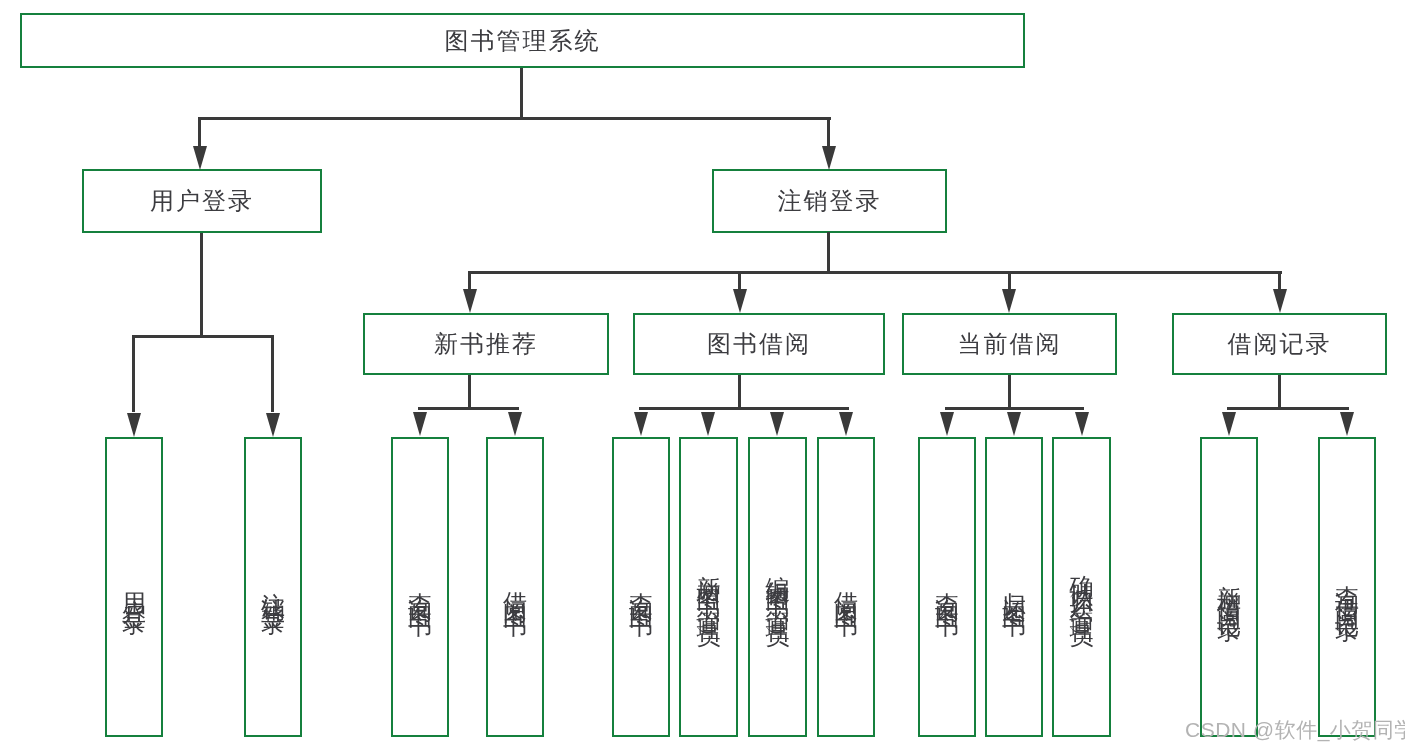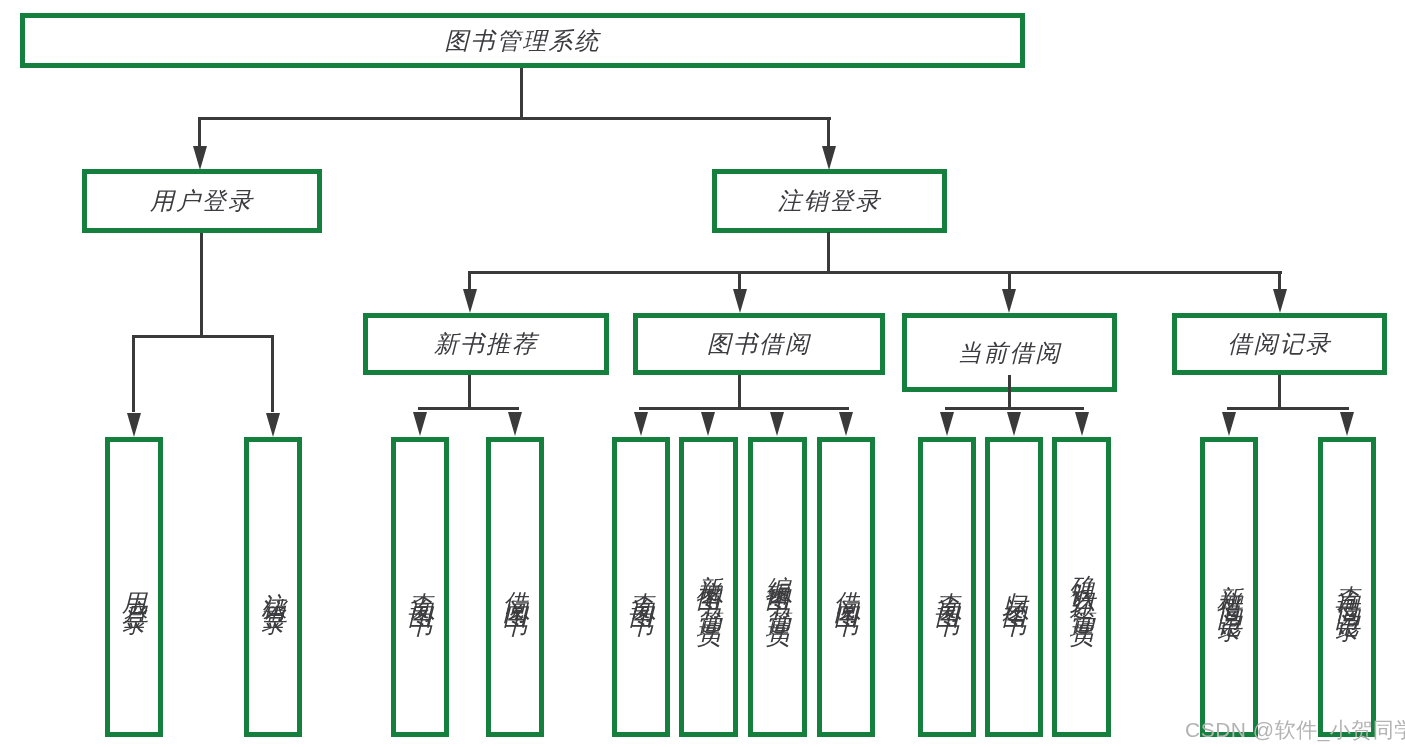--- a/index.html
+++ b/index.html
@@ -8,29 +8,28 @@
     width:1405px;height:747px;
     background:#ffffff;
     overflow:hidden;
     font-family:"Liberation Sans", sans-serif;
     color:#3c3c40;
   }
   .box{
     position:absolute;
     box-sizing:border-box;
     background:#ffffff;
-    border:5px solid #15803d;
+    border:2px solid #15803d;
     display:flex;
     align-items:center;
     justify-content:center;
     font-size:24px;
     letter-spacing:2px;
     line-height:1;
     white-space:nowrap;
-    font-style:italic;
   }
   .box.vert{
     writing-mode:vertical-rl;
     text-orientation:mixed;
     letter-spacing:7px;
     white-space:normal;
   }
   .line{
     position:absolute;
     background:#3a3a3a;
@@ -56,21 +55,21 @@
 
 <div id="stage">
 
   <div class="box" style="left:20px;top:13px;width:1005px;height:55px;">图书管理系统</div>
 
   <div class="box" style="left:82px;top:169px;width:240px;height:64px;">用户登录</div>
   <div class="box" style="left:712px;top:169px;width:235px;height:64px;">注销登录</div>
 
   <div class="box" style="left:363px;top:313px;width:246px;height:62px;">新书推荐</div>
   <div class="box" style="left:633px;top:313px;width:252px;height:62px;">图书借阅</div>
-  <div class="box" style="left:902px;top:313px;width:215px;height:79px;">当前借阅</div>
+  <div class="box" style="left:902px;top:313px;width:215px;height:62px;">当前借阅</div>
   <div class="box" style="left:1172px;top:313px;width:215px;height:62px;">借阅记录</div>
 
   <div class="box vert" style="left:105px;top:437px;width:58px;height:300px;">用户登录</div>
   <div class="box vert" style="left:244px;top:437px;width:58px;height:300px;">注销登录</div>
 
   <div class="box vert" style="left:391px;top:437px;width:58px;height:300px;">查询图书</div>
   <div class="box vert" style="left:486px;top:437px;width:58px;height:300px;">借阅图书</div>
 
   <div class="box vert" style="left:612px;top:437px;width:58px;height:300px;">查询图书</div>
   <div class="box vert" style="left:679px;top:437px;width:59px;height:300px;">新增图书（管理员）</div>

